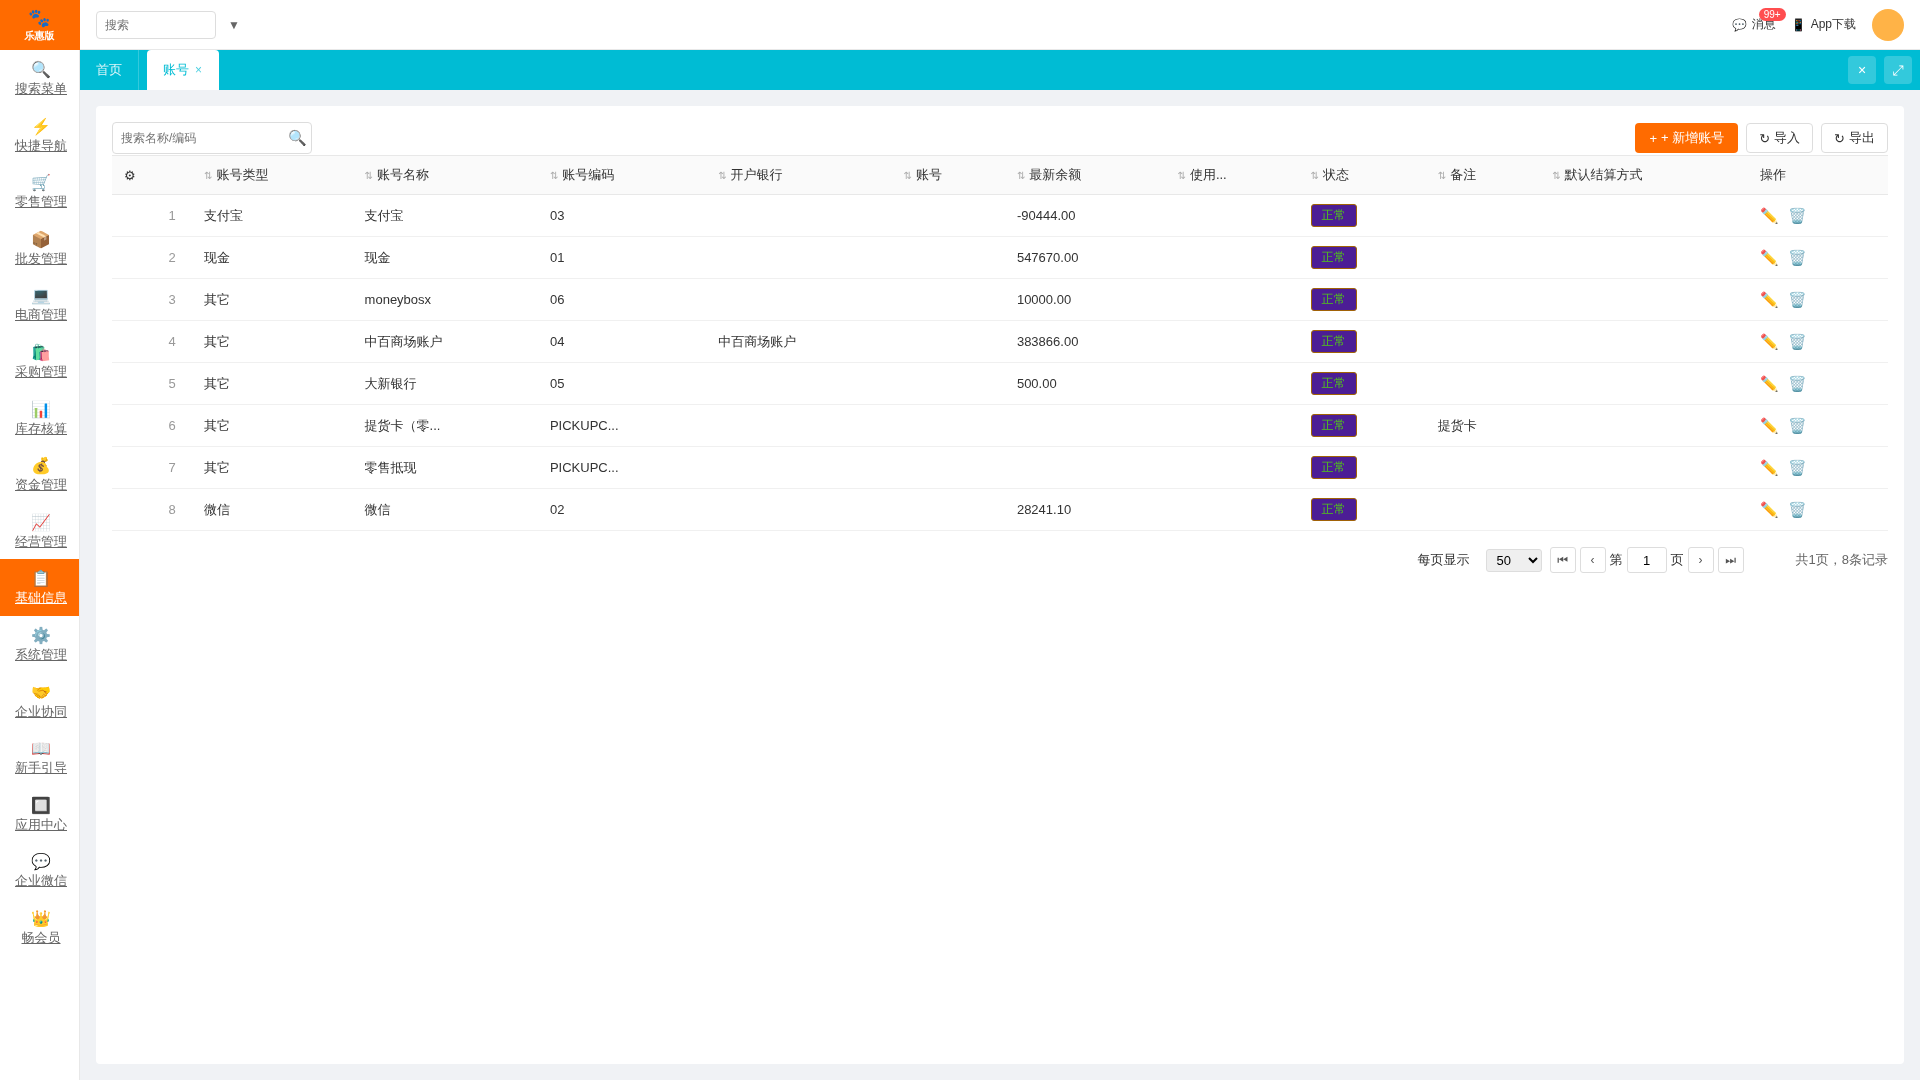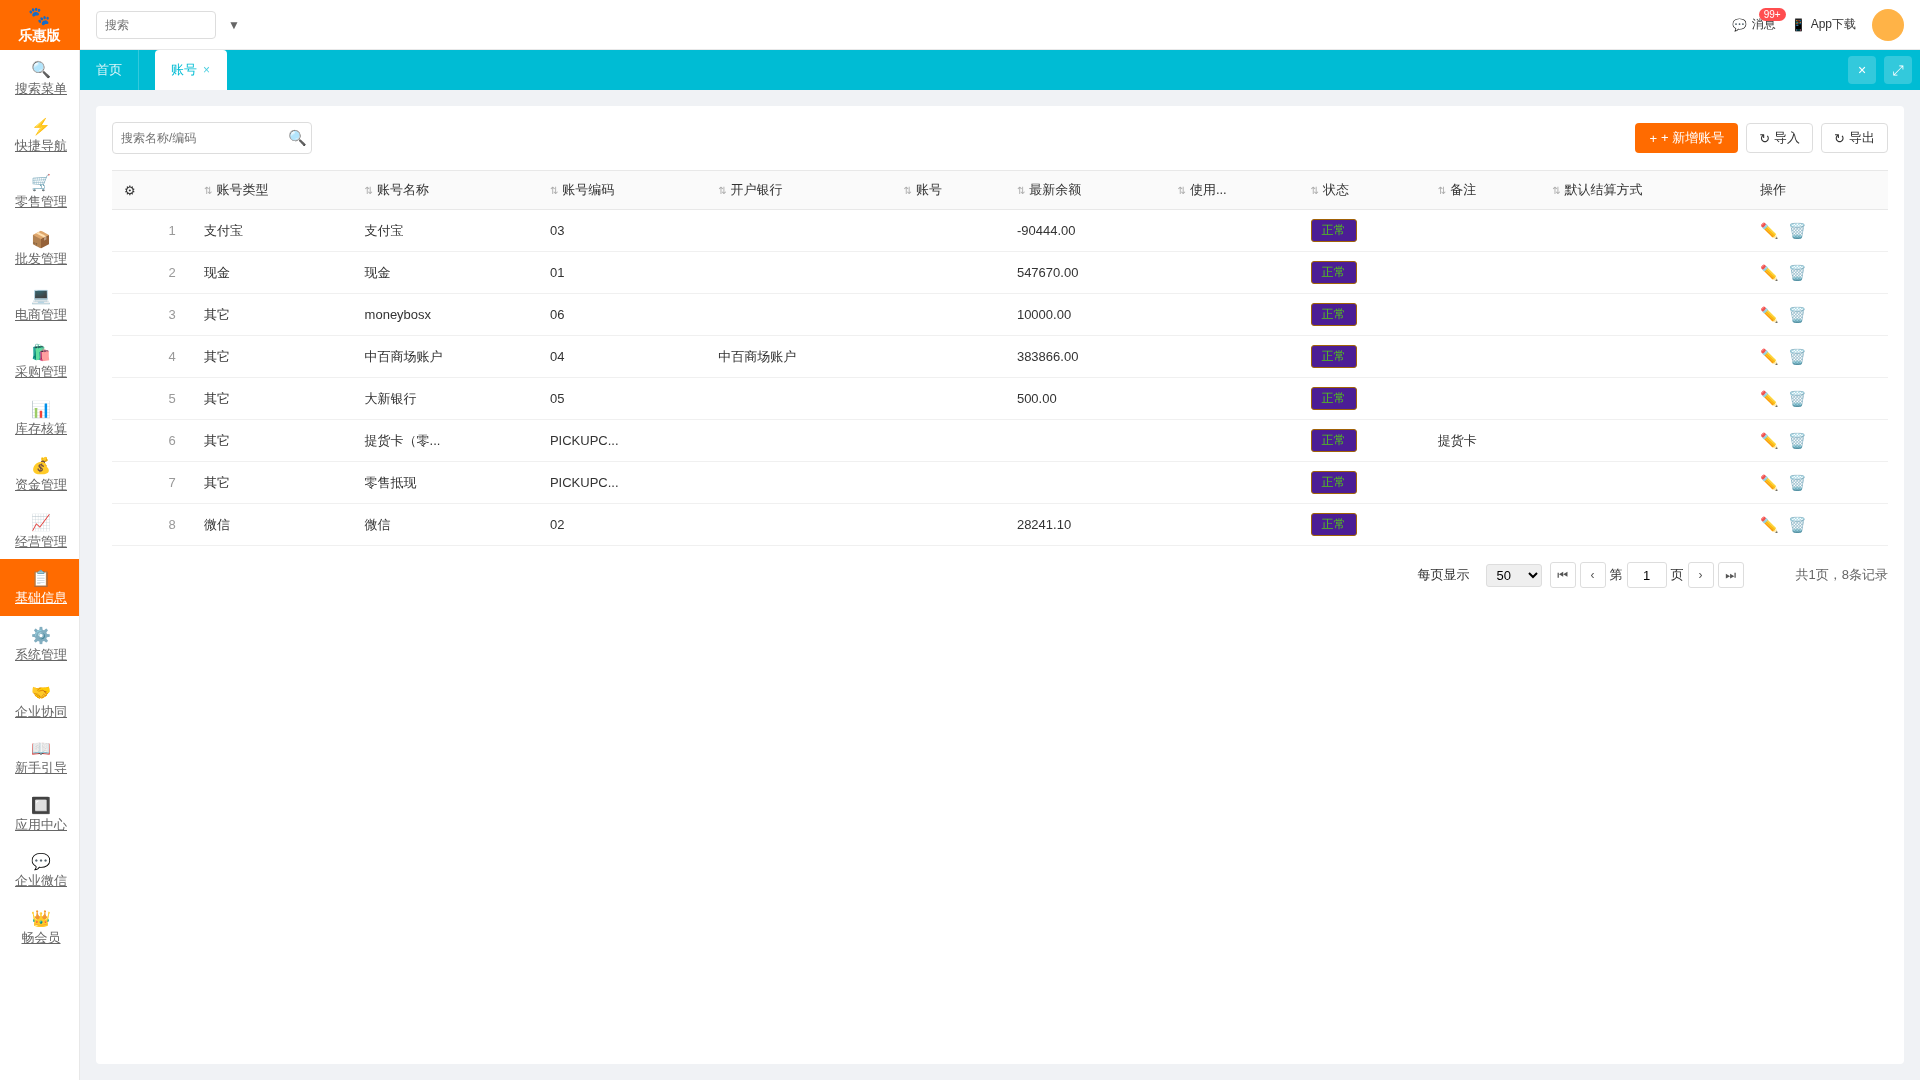--- a/index.html
+++ b/index.html
@@ -25,21 +25,21 @@
       justify-content: center;
       color: white;
       font-size: 11px;
       font-weight: bold;
       flex-direction: column;
     }
     .sidebar-logo .logo-icon {
       font-size: 18px;
     }
     .sidebar-logo .logo-text {
-      font-size: 14px;
+      font-size: 10px;
     }
     .sidebar-item {
       width: 100%;
       padding: 10px 4px;
       text-align: center;
       cursor: pointer;
       color: #666;
       font-size: 12px;
       display: flex;
       flex-direction: column;
@@ -132,21 +132,21 @@
       overflow: hidden;
     }
 
     
     .tabbar {
       height: 40px;
       background: #00bcd4;
       display: flex;
       align-items: center;
       padding: 0 0;
-      gap: 16px;
+      gap: 8px;
     }
     .tab {
       height: 40px;
       padding: 0 16px;
       display: flex;
       align-items: center;
       gap: 6px;
       cursor: pointer;
       font-size: 13px;
       color: rgba(255,255,255,0.85);
@@ -194,21 +194,21 @@
       border-radius: 4px;
       min-height: 100%;
       padding: 16px;
     }
 
     
     .toolbar {
       display: flex;
       align-items: center;
       justify-content: space-between;
-      margin-bottom: 16px;
+      margin-bottom: 1px;
     }
     .toolbar-left {
       display: flex;
       align-items: center;
       gap: 8px;
     }
     .search-input-wrap {
       display: flex;
       align-items: center;
       border: 1px solid #ddd;

